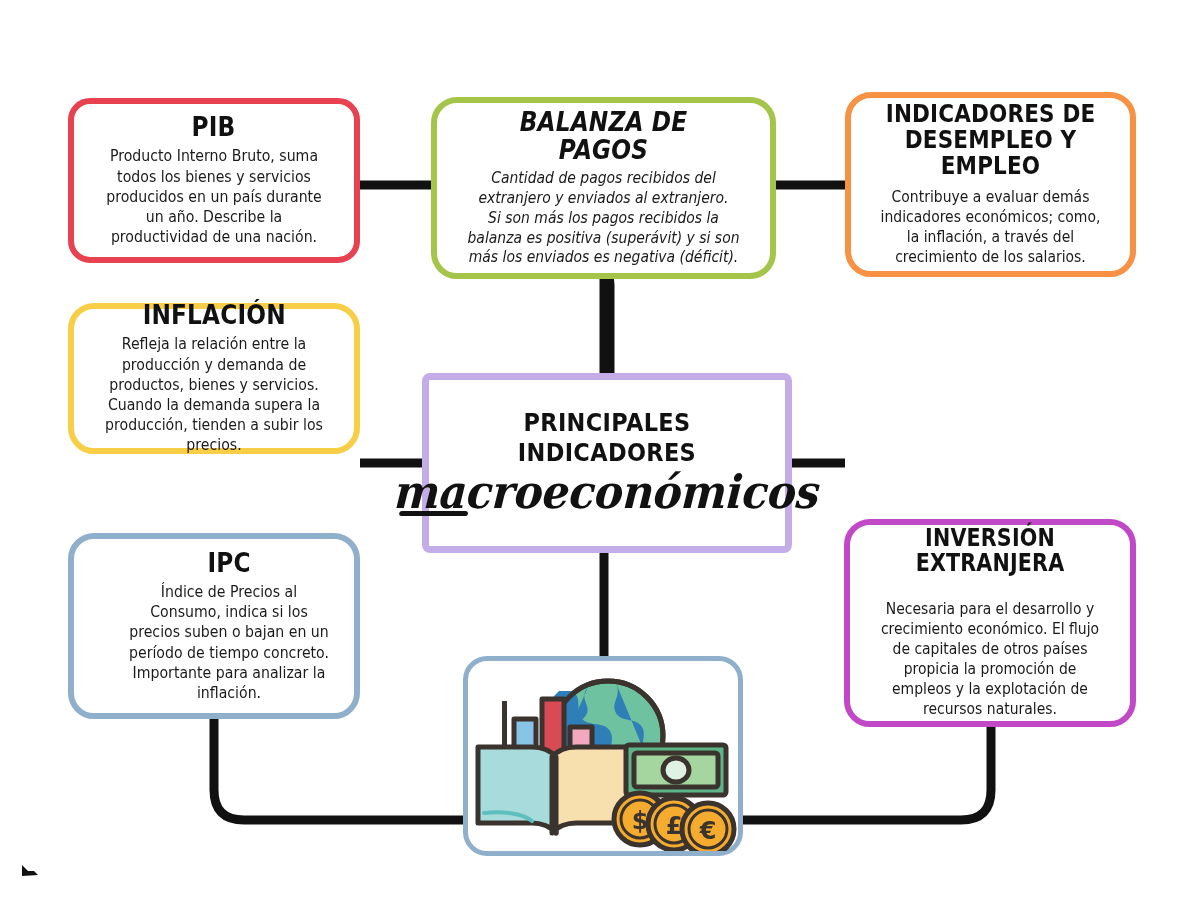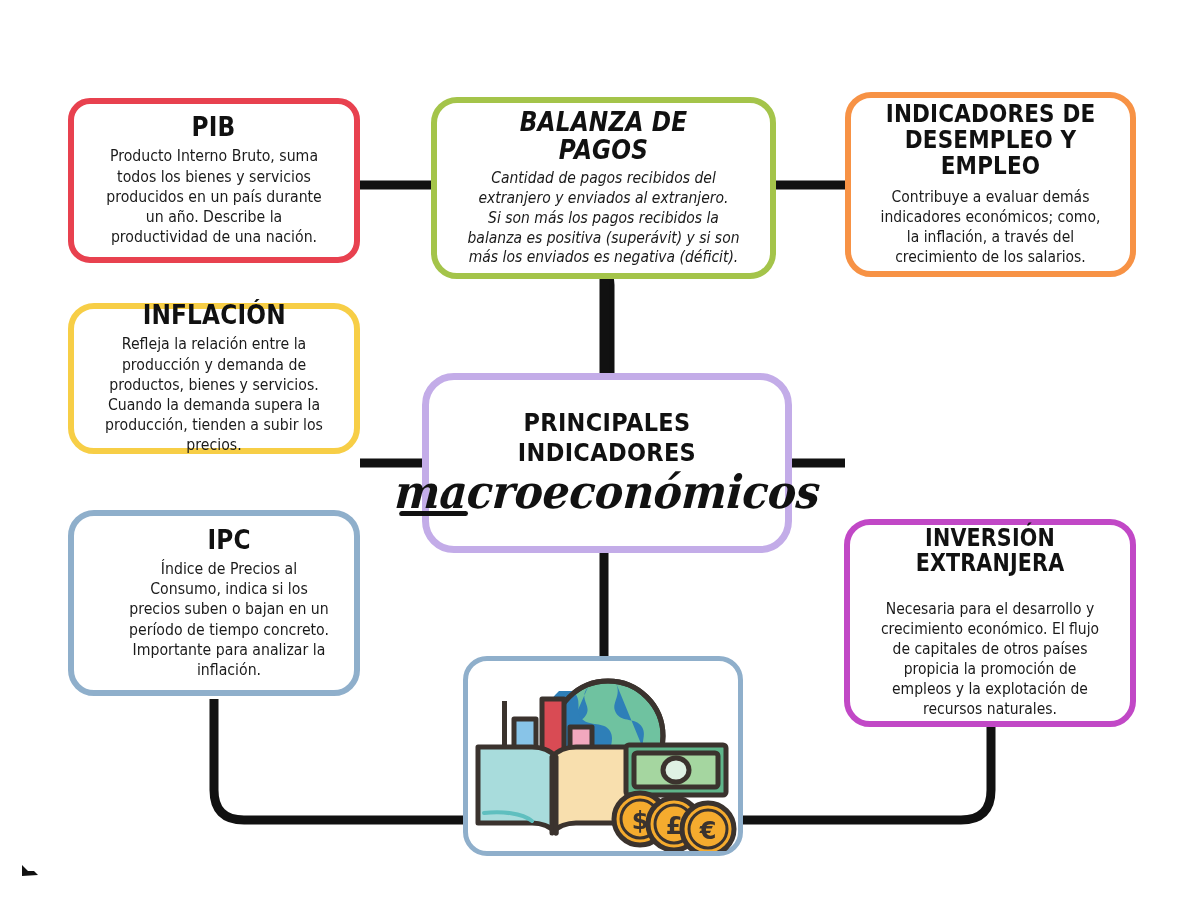--- a/index.html
+++ b/index.html
@@ -99,38 +99,38 @@
   #node-inflacion .body  { font-size: 15.2px; }
 
   #node-interes {
     left: 845px; top: 299px; width: 292px; height: 188px;
     border-width: 6px; border-color: #84C5ED;
   }
   #node-interes .title { font-size: 26px; margin-bottom: 8px; }
   #node-interes .body  { font-size: 15.2px; }
 
   #node-ipc {
-    left: 68px; top: 510px; width: 292px; height: 186px;
+    left: 68px; top: 533px; width: 292px; height: 186px;
     border-width: 6px; border-color: #8FAFCB; padding-left: 44px;
   }
   #node-ipc .title { font-size: 27px; }
   #node-ipc .body  { font-size: 15.2px; }
 
   #node-inversion {
     left: 844px; top: 519px; width: 292px; height: 208px;
     border-width: 6px; border-color: #C148C6; gap: 20px;
   }
   #node-inversion .title { font-size: 24px; margin-bottom: 4px; }
   #node-inversion .body  { font-size: 15px; }
 
   
   #node-center {
     left: 422px; top: 373px; width: 370px; height: 180px;
     border-width: 7px; border-color: #C3ACE8;
-    border-radius: 32px;
+    border-radius: 8px;
     z-index: 4;
   }
   #node-center .center-line1 {
     font-family: "DejaVu Sans", sans-serif;
     font-weight: bold;
     font-size: 25.5px;
     color: #111111;
     transform: scaleX(0.88);
     transform-origin: center;
     letter-spacing: 0.4px;

